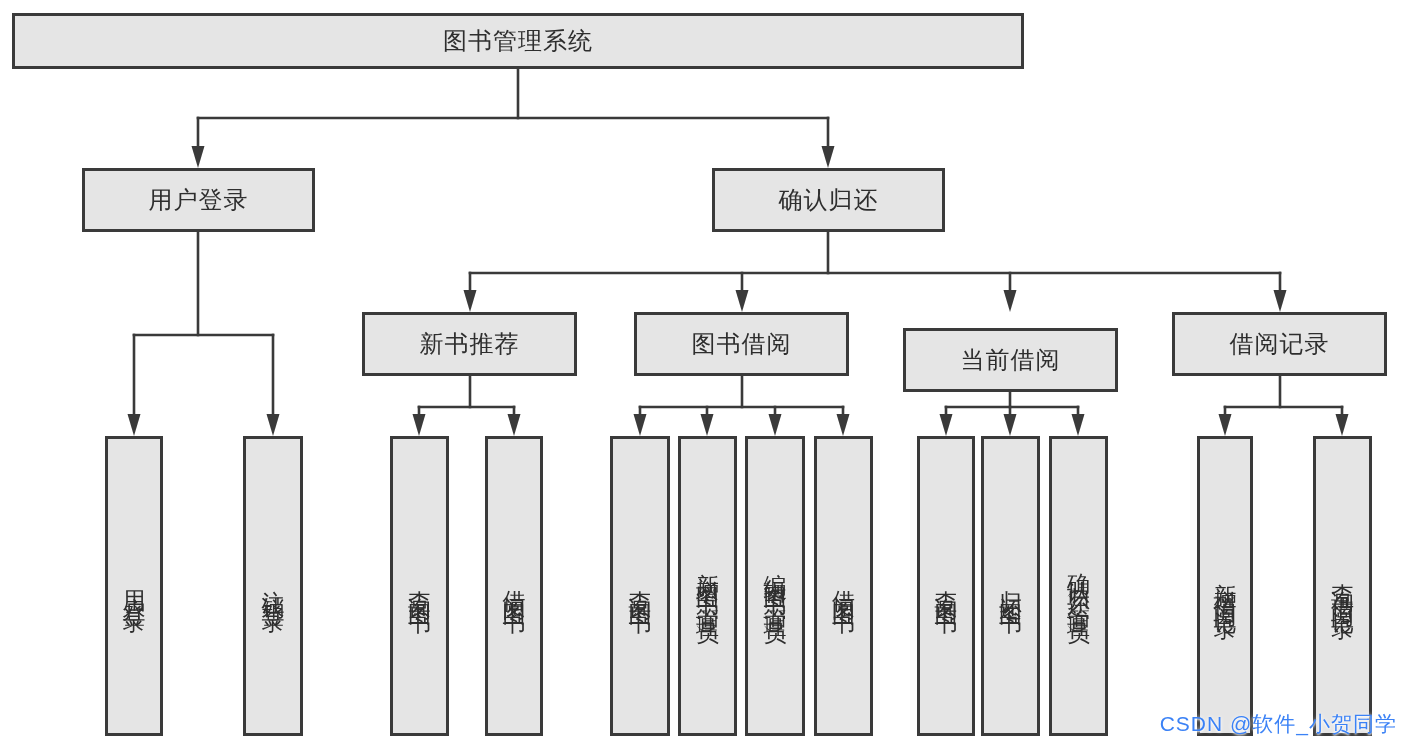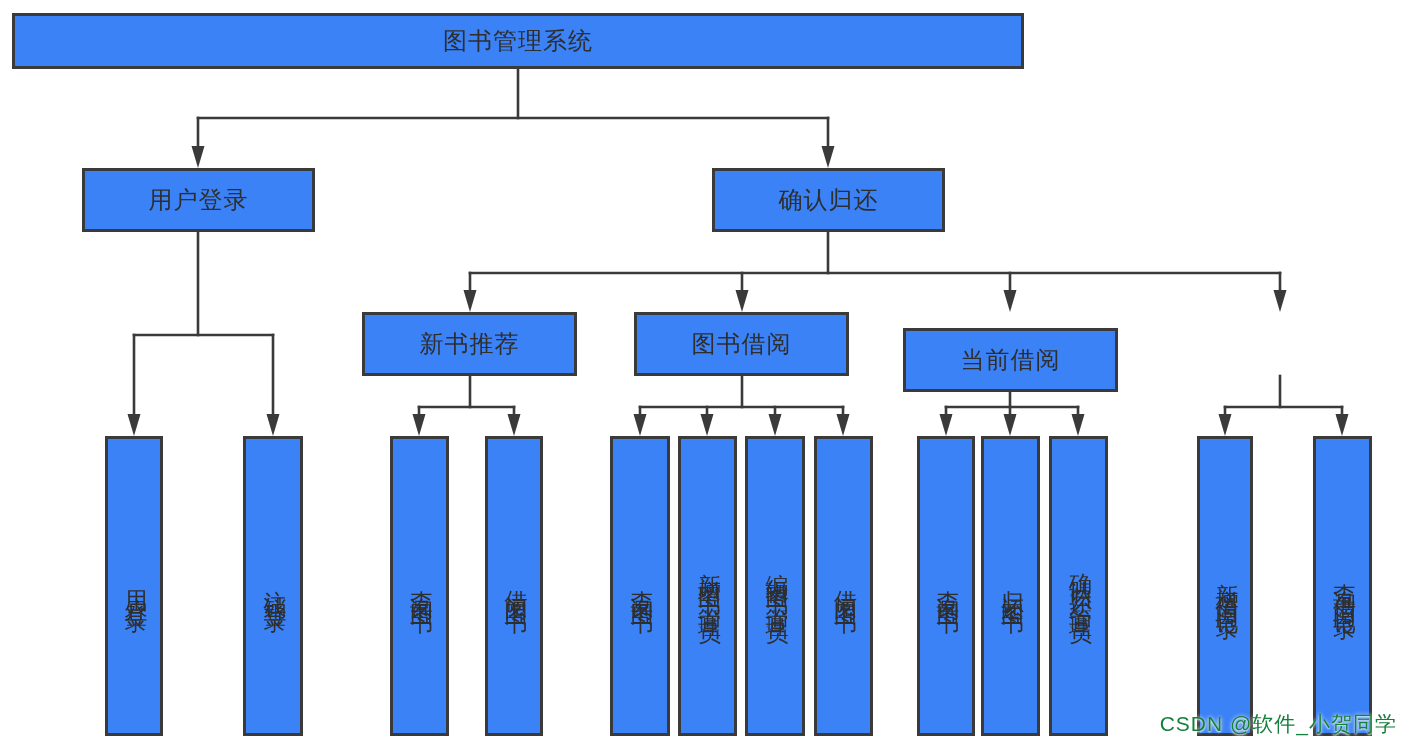--- a/index.html
+++ b/index.html
@@ -2,32 +2,32 @@
 <html><head>
 <meta charset="utf-8">
 <style>
   html,body{margin:0;padding:0;background:#ffffff;}
   .canvas{
     position:relative;width:1405px;height:747px;background:#ffffff;
     font-family:"Liberation Sans",sans-serif;overflow:hidden;
   }
   #connectors{position:absolute;left:0;top:0;z-index:0;}
   .node{
-    position:absolute;z-index:1;background:#3b82f6;
+    position:absolute;z-index:1;background:#e5e5e5;
     border:3px solid #3a3a3a;box-sizing:border-box;
     display:flex;align-items:center;justify-content:center;
-    color:#2e2e2e;font-size:24px;letter-spacing:1px;white-space:nowrap;font-family:Liberation Mono, monospace;
+    color:#2e2e2e;font-size:24px;letter-spacing:1px;white-space:nowrap;
   }
   .vnode .lbl{
     writing-mode:vertical-rl;text-orientation:mixed;
     font-size:23px;letter-spacing:7px;line-height:1;white-space:normal;
   }
   .watermark{
     position:absolute;right:8px;bottom:9px;z-index:2;
-    font-size:21px;color:#15803d;letter-spacing:1px;
+    font-size:21px;color:#3b82f6;letter-spacing:1px;
     text-shadow:0 1px 2px rgba(255,255,255,.95),0 0 4px rgba(255,255,255,.9);
   }
 </style>
 </head>
 <body>
 
 <div class="canvas">
 
   <svg id="connectors" width="1405" height="747" viewBox="0 0 1405 747">
       <line x1="518" y1="69" x2="518" y2="118" stroke="#3a3a3a" stroke-width="2.6" stroke-linecap="square"></line>
@@ -97,20 +97,23 @@
 
   <div class="node" style="left:634px;top:312px;width:215px;height:64px">
     <span class="lbl">图书借阅</span>
   </div>
   <div class="node" style="left:362px;top:312px;width:215px;height:64px">
     <span class="lbl">新书推荐</span>
   </div>
   <div class="node" style="left:903px;top:328px;width:215px;height:64px">
     <span class="lbl">当前借阅</span>
   </div>
+  <div class="node" style="left:1172px;top:312px;width:215px;height:64px">
+    <span class="lbl">借阅记录</span>
+  </div>
 
   <div class="node vnode" style="left:105px;top:436px;width:58px;height:300px">
     <span class="lbl">用户登录</span>
   </div>
   <div class="node vnode" style="left:243px;top:436px;width:60px;height:300px">
     <span class="lbl">注销登录</span>
   </div>
 
   <div class="node vnode" style="left:390px;top:436px;width:59px;height:300px">
     <span class="lbl">查询图书</span>

